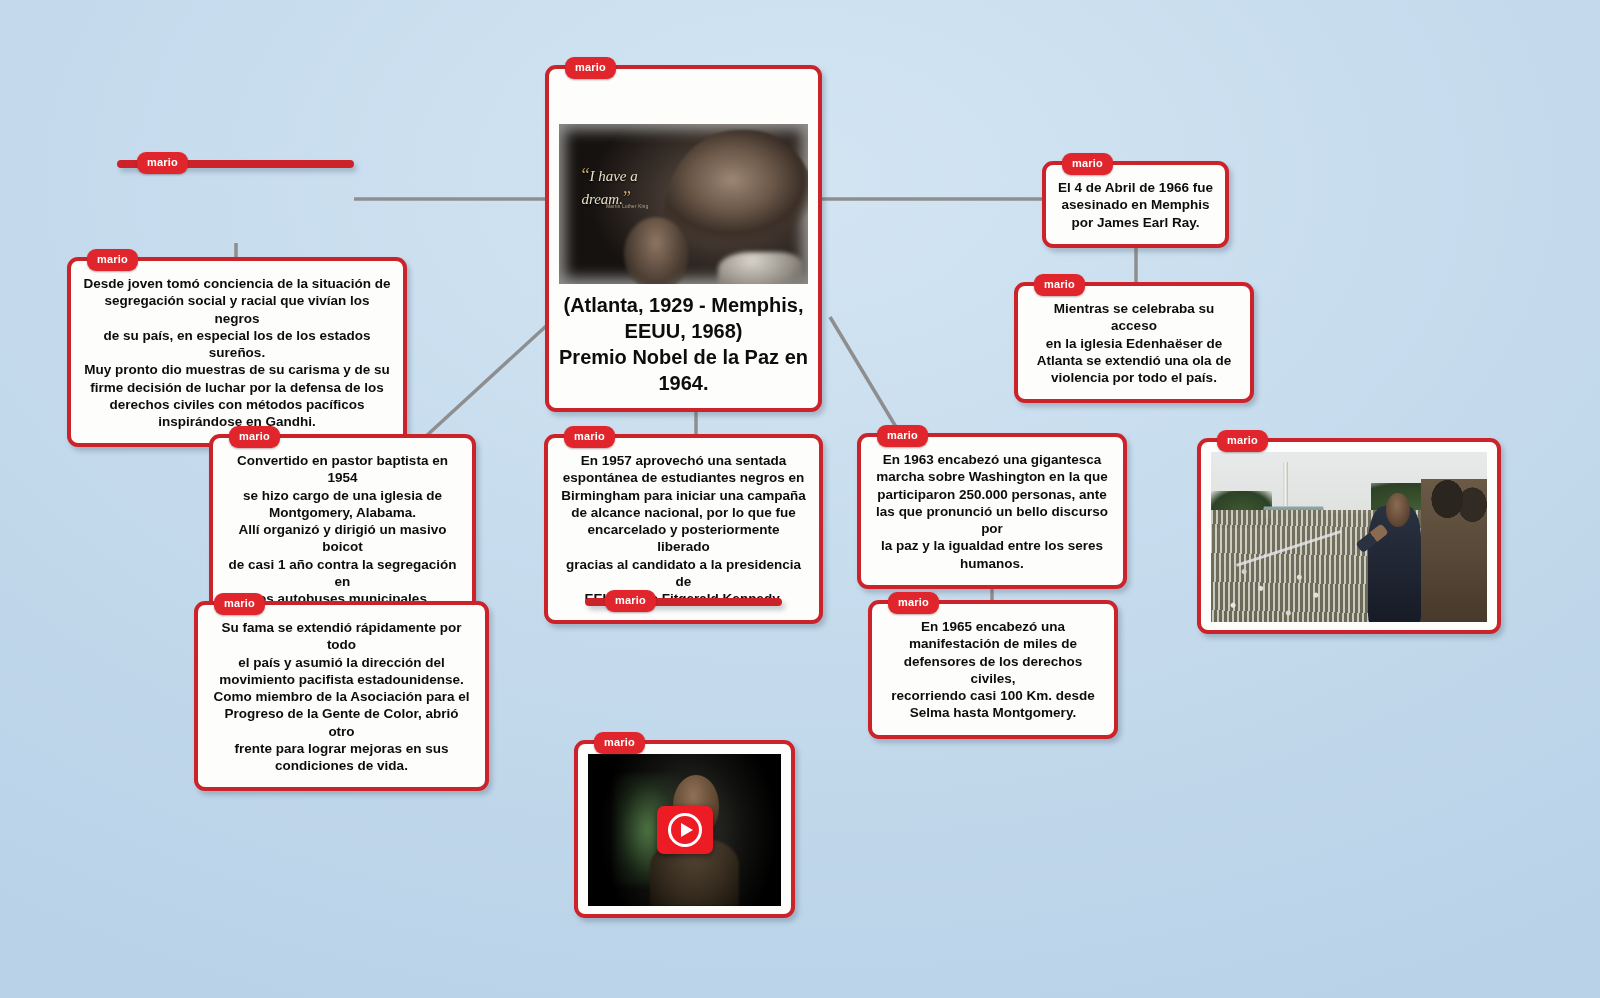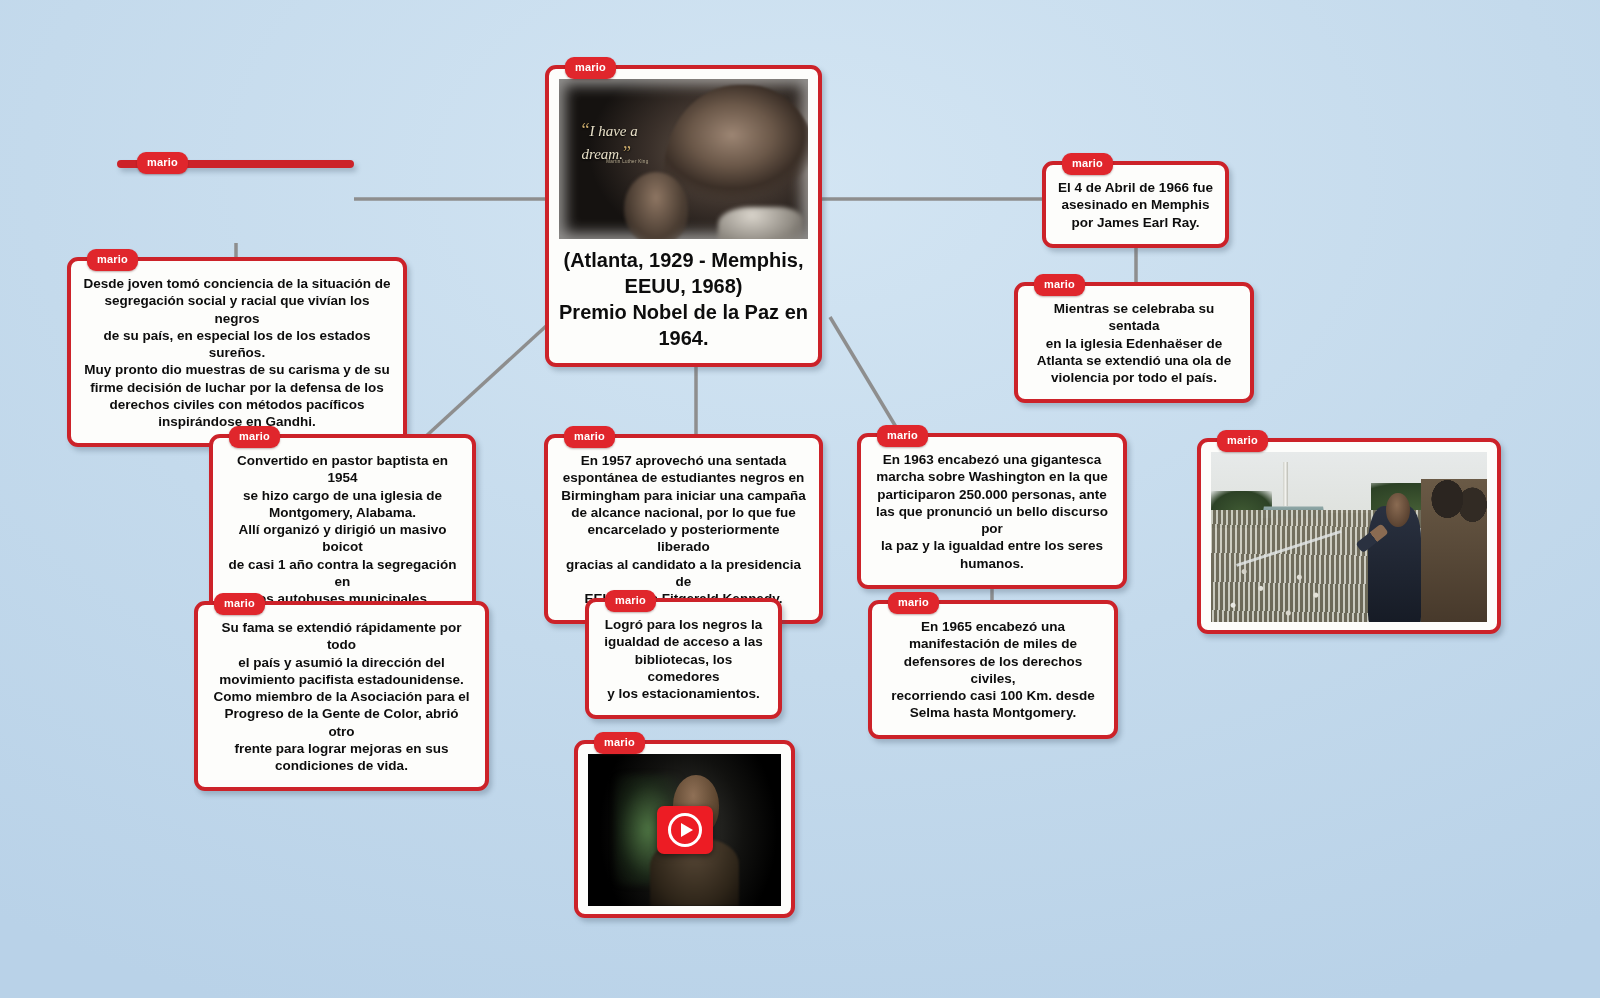--- a/index.html
+++ b/index.html
@@ -90,20 +90,21 @@
   
   .photo-dream {
     width: 100%;
     height: 160px;
     position: relative;
     overflow: hidden;
     background:
       radial-gradient(ellipse 70% 80% at 68% 45%, #6e5f52 0%, #3a302a 45%, #151210 80%),
       #0b0a09;
     box-shadow: 0 0 14px 6px rgba(250,250,248,0.55) inset;
+    margin-top: 45px;
   }
   .photo-dream .dream-quote {
     position: absolute;
     left: 9%;
     top: 25%;
     color: #e8e0c8;
     font-family: "Liberation Serif", serif;
     font-style: italic;
     font-size: 15px;
     line-height: 1.25;
@@ -362,24 +363,20 @@
 espontánea de estudiantes negros en
 Birmingham para iniciar una campaña
 de alcance nacional, por lo que fue
 encarcelado y posteriormente liberado
 gracias al candidato a la presidencia de
 EEUU John Fitgerald Kennedy.</div>
   </div>
 
   <div class="node" id="node-logro">
     <div class="badge">mario</div>
-    <div class="body">Logró para los negros la
-igualdad de acceso a las
-bibliotecas, los comedores
-y los estacionamientos.</div>
   </div>
 
   <div class="node" id="node-1963">
     <div class="badge">mario</div>
     <div class="body">En 1963 encabezó una gigantesca
 marcha sobre Washington en la que
 participaron 250.000 personas, ante
 las que pronunció un bello discurso por
 la paz y la igualdad entre los seres
 humanos.</div>
@@ -396,21 +393,21 @@
 
   <div class="node" id="node-1968">
     <div class="badge">mario</div>
     <div class="body">El 4 de Abril de 1966 fue
 asesinado en Memphis
 por James Earl Ray.</div>
   </div>
 
   <div class="node" id="node-funeral">
     <div class="badge">mario</div>
-    <div class="body">Mientras se celebraba su sentada
+    <div class="body">Mientras se celebraba su acceso
 en la iglesia Edenhaëser de
 Atlanta se extendió una ola de
 violencia por todo el país.</div>
   </div>
 
   <div class="node media-node" id="node-march">
     <div class="badge">mario</div>
     <div class="media-pad">
       <div class="photo-march">
         <div class="pm-sky"></div>

